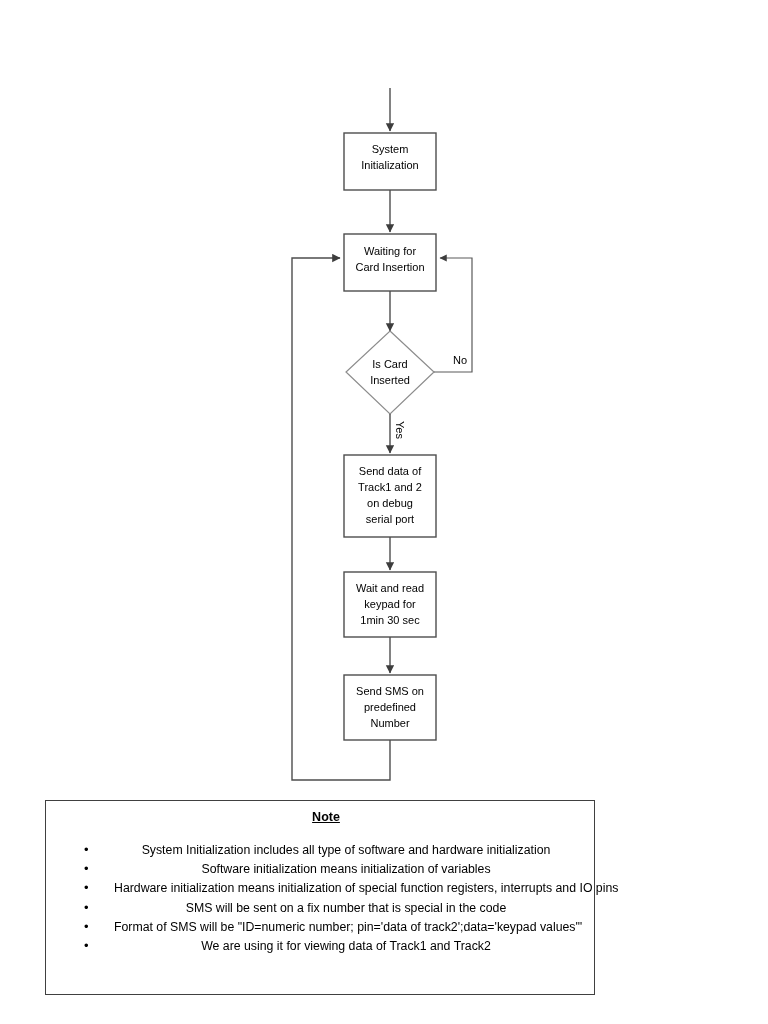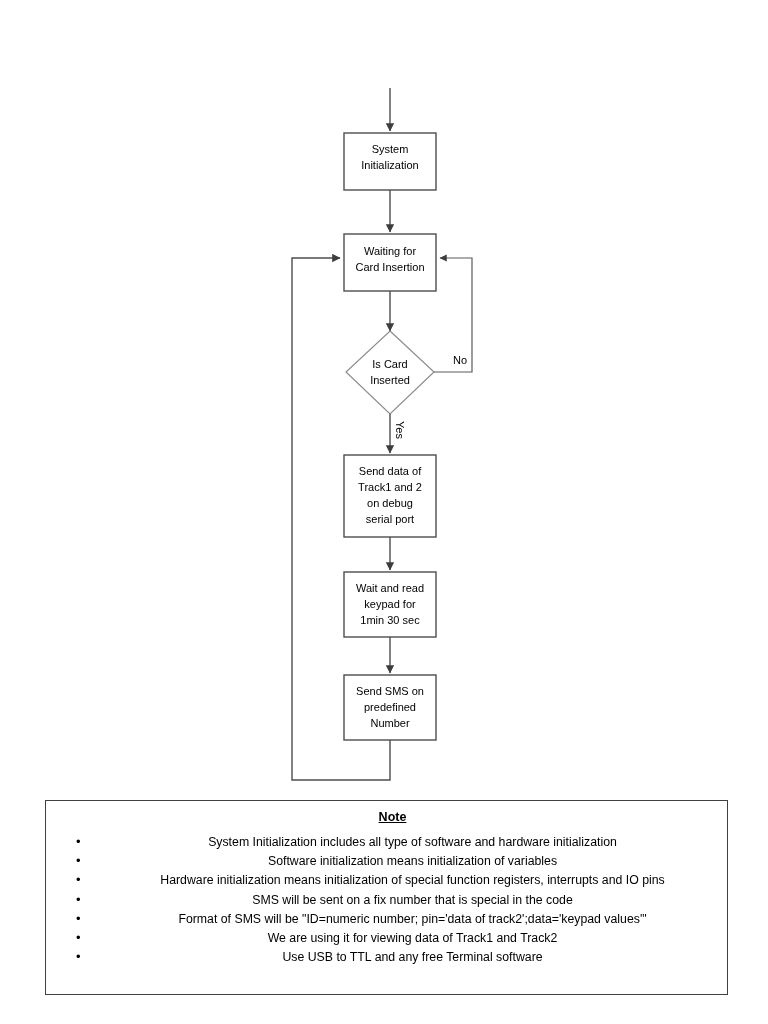--- a/index.html
+++ b/index.html
@@ -60,37 +60,37 @@
     stroke: #5a5a5a;
     stroke-width: 1.2;
     fill: none;
   }
 
   
   #note-panel {
     position: absolute;
     left: 45px;
     top: 800px;
-    width: 683px;
+    width: 550px;
     height: 195px;
     border: 1.3px solid #404040;
     background: #ffffff;
     box-sizing: border-box;
     padding: 6px 0 0 0;
   }
   #note-heading {
     font-size: 12.5px;
     font-weight: bold;
     text-decoration: underline;
     margin: 2px 0 2px 12px;
     line-height: 16px;
   }
   #note-list {
     list-style: none;
-    margin: 8px;
+    margin: 16px;
     padding: 0;
   }
   #note-list li {
     position: relative;
     font-size: 12.3px;
     line-height: 19.2px;
     padding-left: 52px;
     white-space: nowrap;
   }
   #note-list li::before {
@@ -165,17 +165,16 @@
 
   <div id="note-panel">
     <div id="note-heading">Note</div>
     <ul id="note-list">
       <li>System Initialization includes all type of software and hardware initialization</li>
       <li>Software initialization means initialization of variables</li>
       <li>Hardware initialization means initialization of special function registers, interrupts and IO pins</li>
       <li>SMS will be sent on a fix number that is special in the code</li>
       <li>Format of SMS will be "ID=numeric number; pin='data of track2';data='keypad values'"</li>
       <li>We are using it for viewing data of Track1 and Track2</li>
-      <li>Use USB to TTL and any free Terminal software</li>
     </ul>
   </div>
 
 </div>
 
 </body></html>

